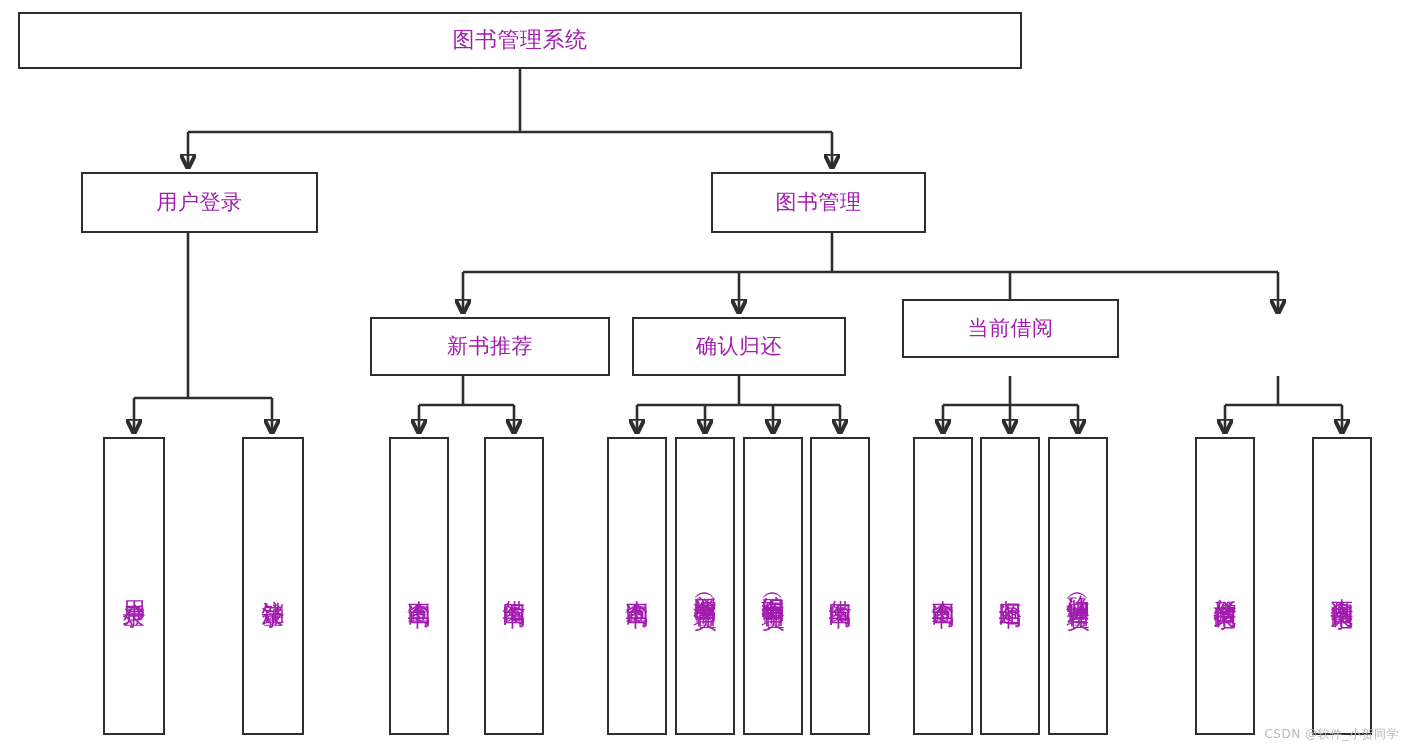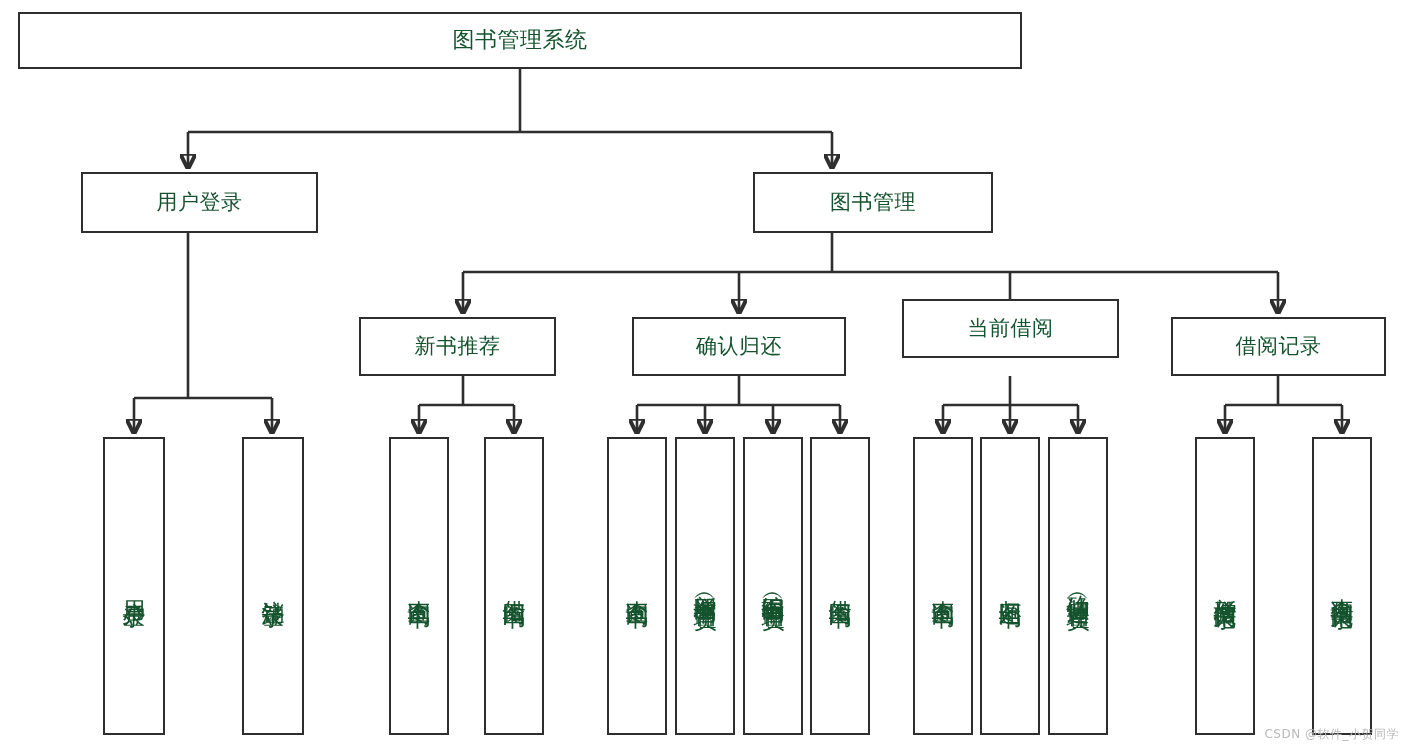--- a/index.html
+++ b/index.html
@@ -14,21 +14,21 @@
     position:absolute;left:0;top:0;width:1405px;height:747px;
   }
   .node{
     position:absolute;
     box-sizing:border-box;
     border:2px solid #2e2e2e;
     background:#ffffff;
     display:flex;
     align-items:center;
     justify-content:center;
-    color:#14532d;
+    color:#a21caf;
   }
   .node .label{
     display:block;
     text-align:center;
     line-height:1.12;
     white-space:nowrap;
   }
   
   .h-node .label{
     font-size:21px;
@@ -122,35 +122,32 @@
     <path d="M 1342 405 L 1342 432" marker-end="url(#arrow)"></path>
   </svg>
 
   <div class="node h-node root" style="left:18px;top:12px;width:1004px;height:57px;">
     <span class="label">图书管理系统</span>
   </div>
 
   <div class="node h-node" style="left:81px;top:172px;width:237px;height:61px;">
     <span class="label">用户登录</span>
   </div>
-  <div class="node h-node" style="left:711px;top:172px;width:240px;height:61px;margin-left:42px;">
+  <div class="node h-node" style="left:711px;top:172px;width:215px;height:61px;">
     <span class="label">图书管理</span>
   </div>
 
-  <div class="node h-node" style="left:359px;top:317px;width:197px;height:59px;">
+  <div class="node h-node" style="left:370px;top:317px;width:240px;height:59px;">
     <span class="label">新书推荐</span>
   </div>
   <div class="node h-node" style="left:632px;top:317px;width:214px;height:59px;">
     <span class="label">确认归还</span>
   </div>
   <div class="node h-node" style="left:902px;top:299px;width:217px;height:59px;">
     <span class="label">当前借阅</span>
-  </div>
-  <div class="node h-node" style="left:1171px;top:317px;width:215px;height:59px;">
-    <span class="label">借阅记录</span>
   </div>
 
   <div class="node v-node" style="left:103px;top:437px;width:62px;height:298px;">
     <span class="label">用户登录</span>
   </div>
   <div class="node v-node" style="left:242px;top:437px;width:62px;height:298px;">
     <span class="label">注销登录</span>
   </div>
 
   <div class="node v-node" style="left:389px;top:437px;width:60px;height:298px;">

